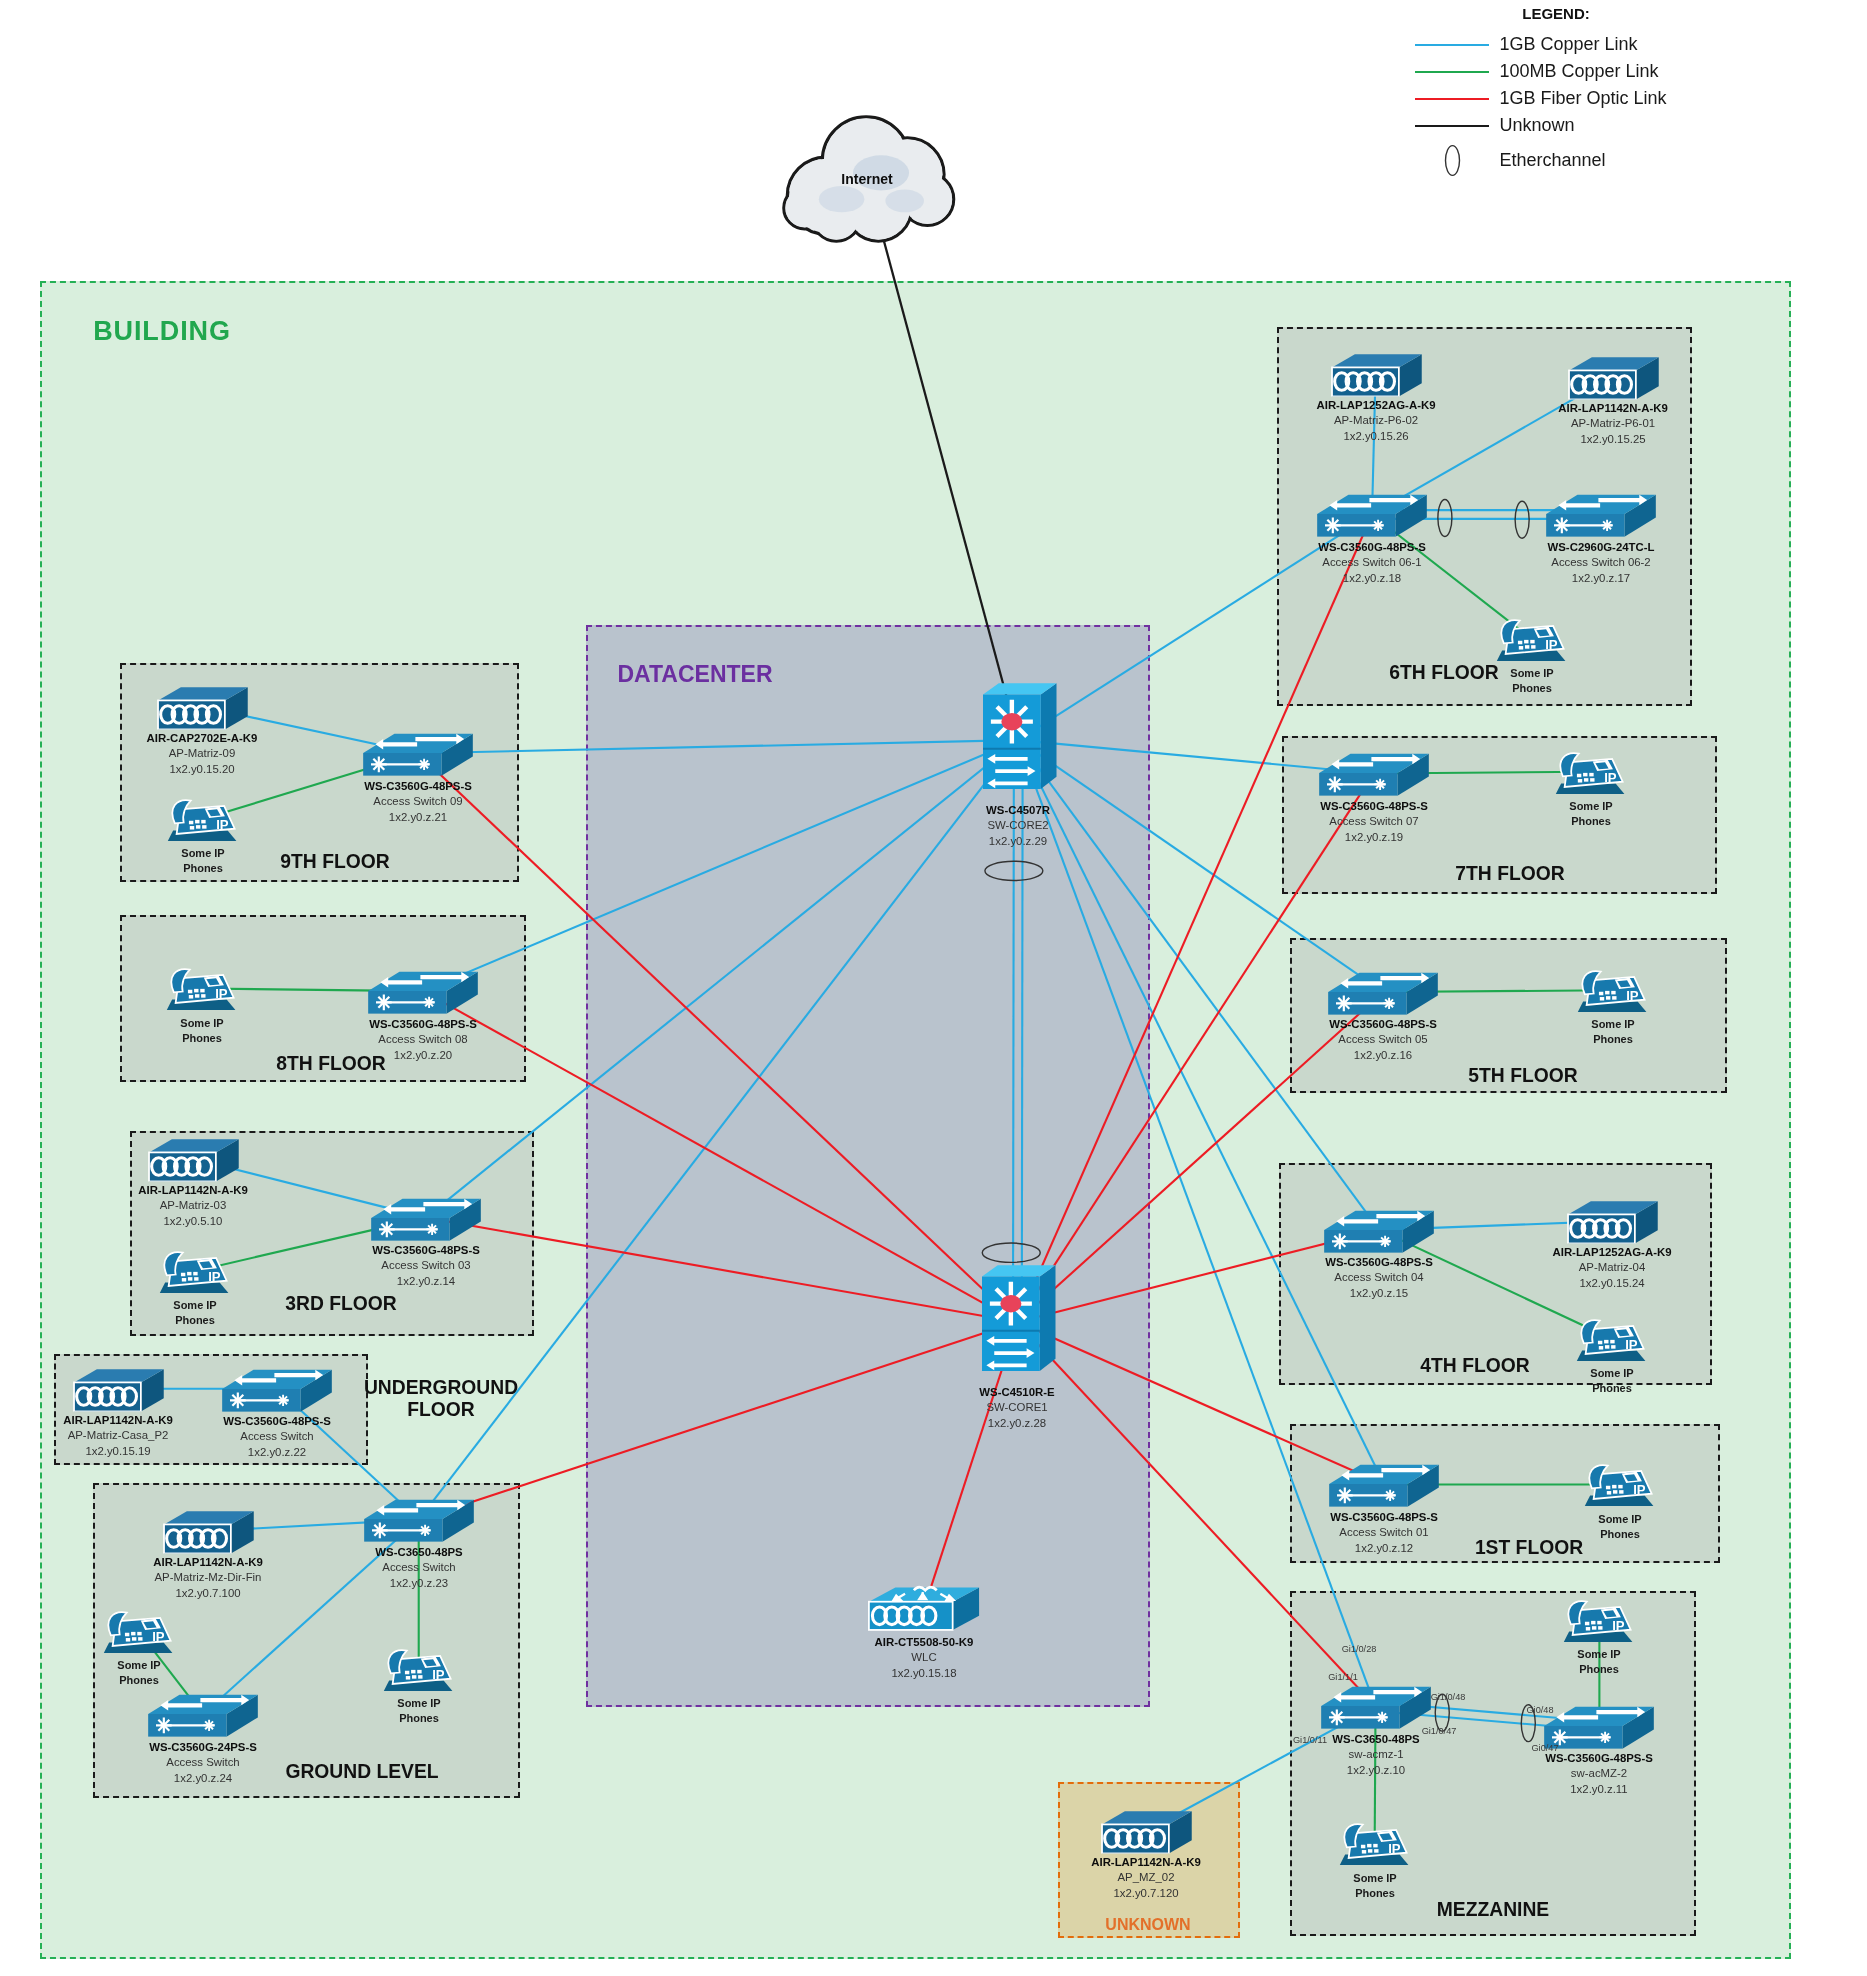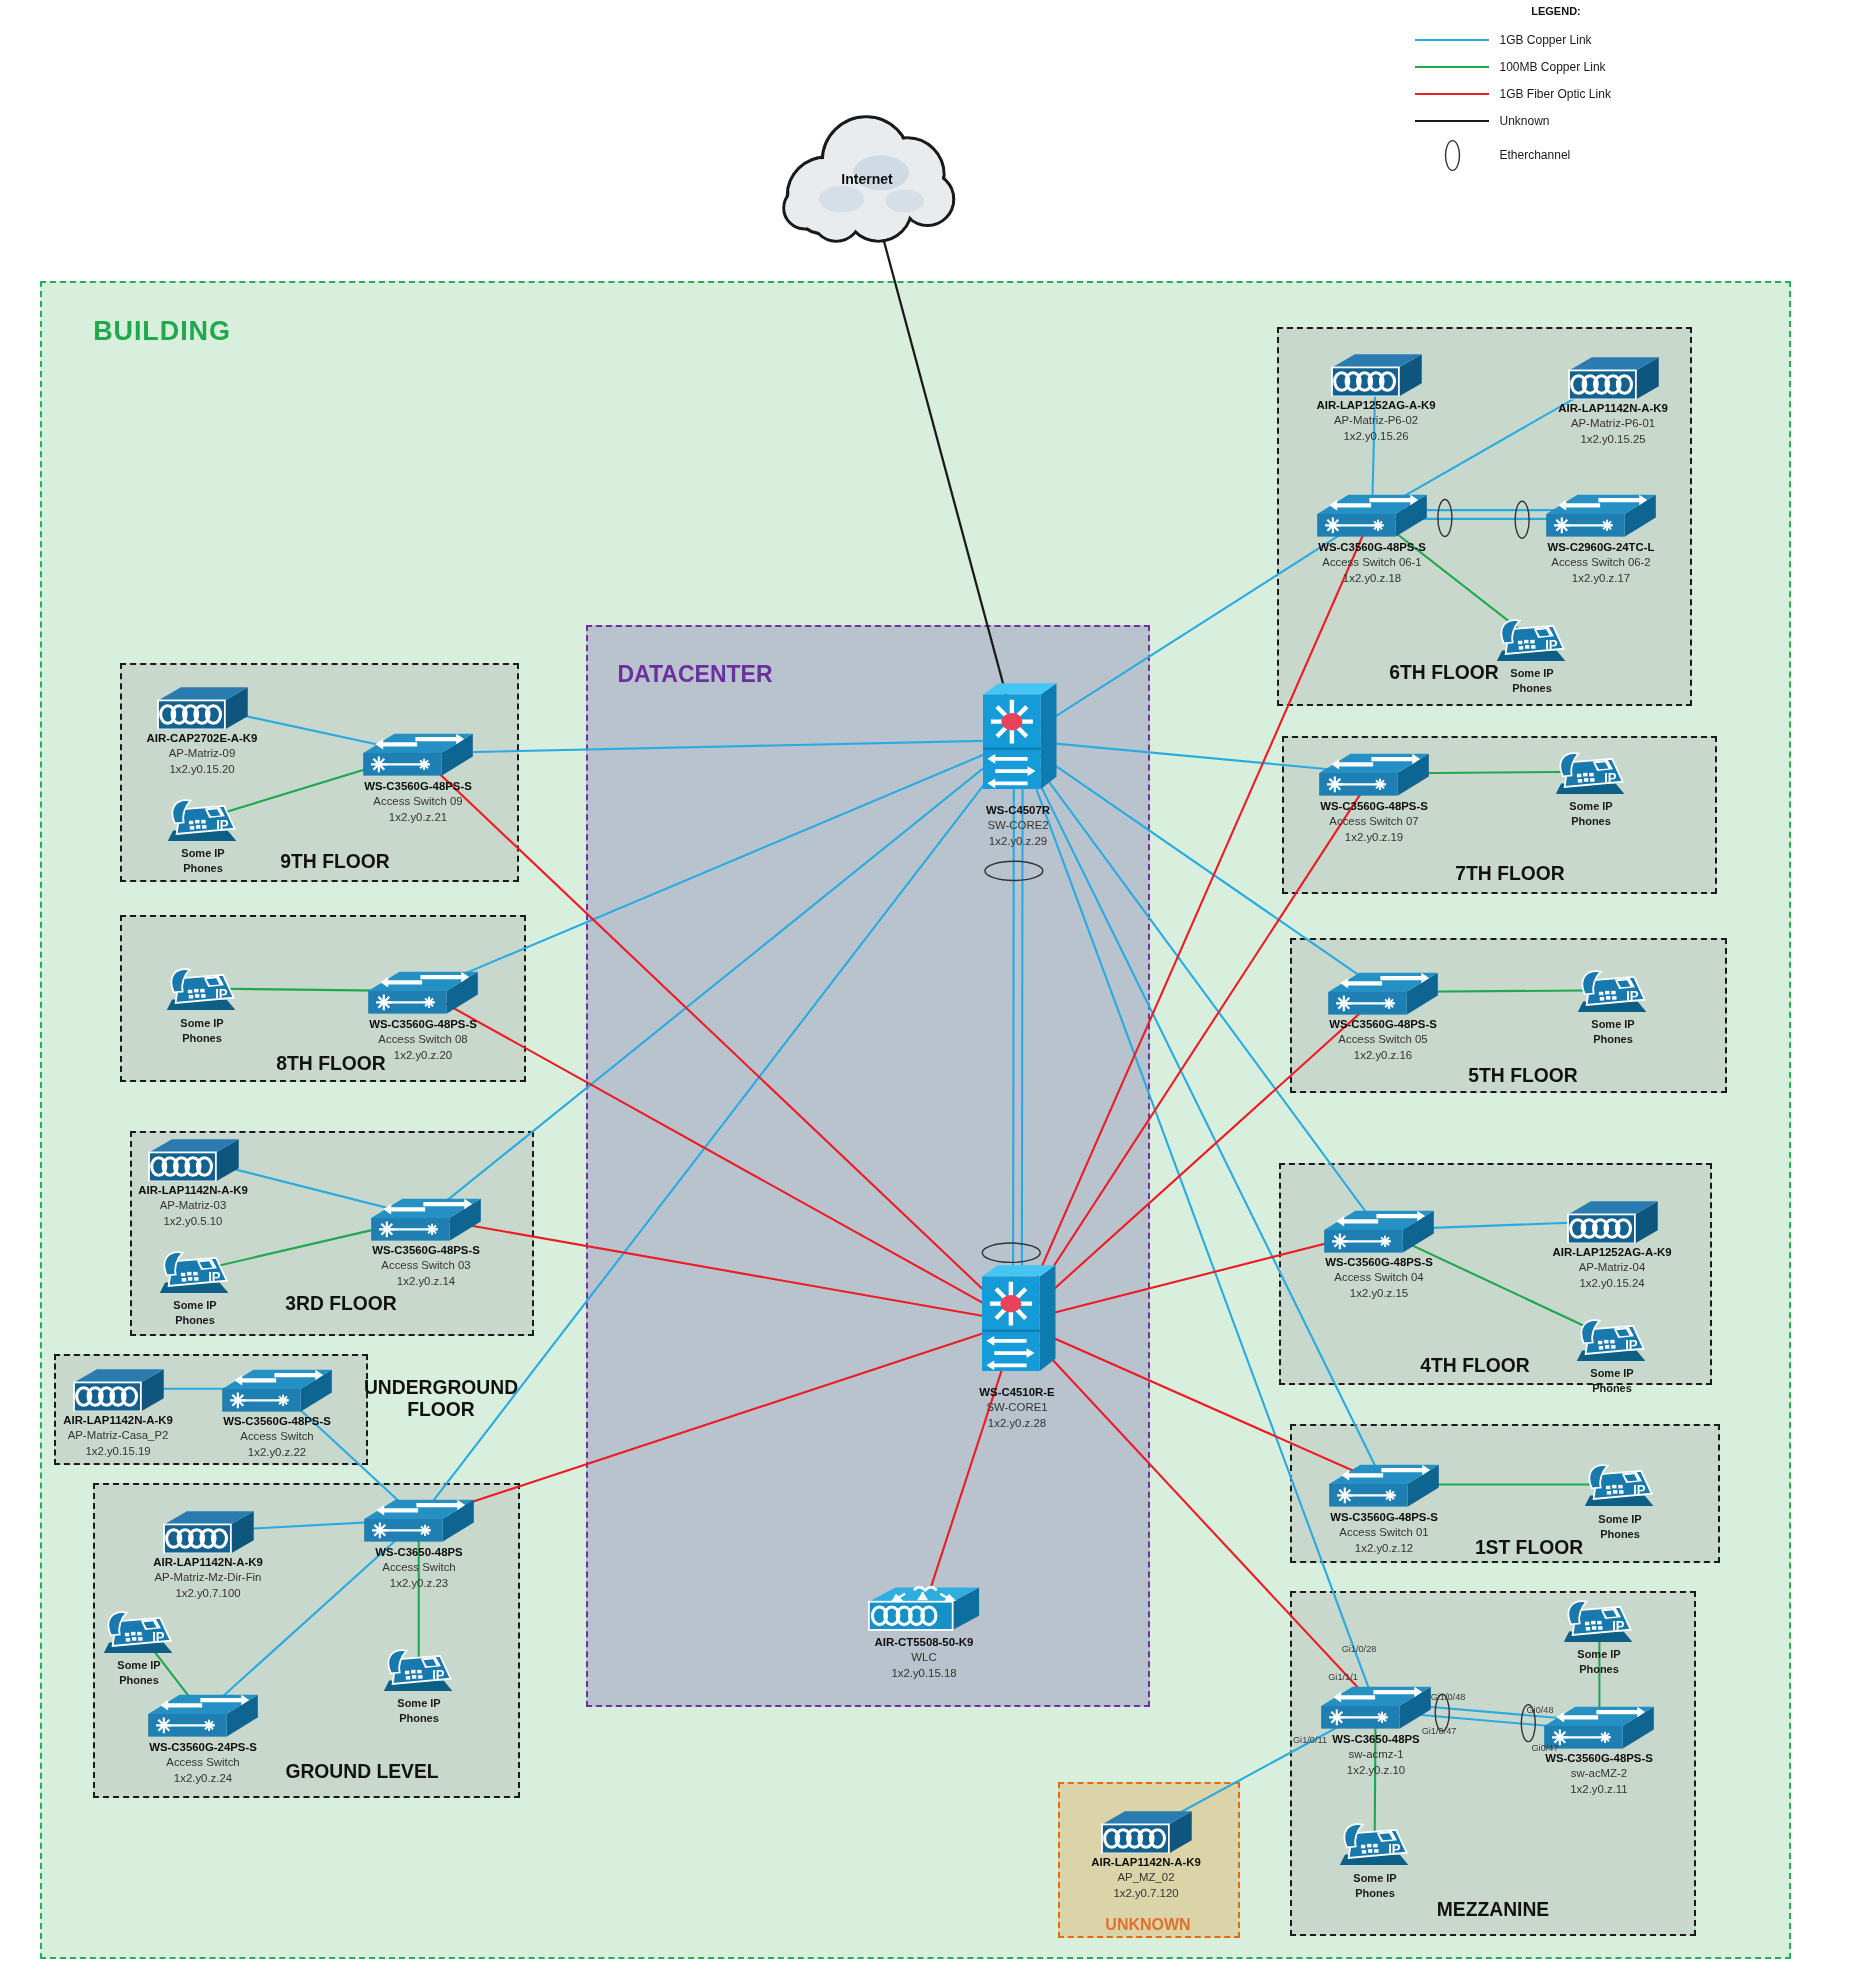--- a/index.html
+++ b/index.html
@@ -19,25 +19,25 @@
   .zone-label.unknown{color:#e3702a;font-size:16px;}
   .node-icon{position:absolute;transform:translate(-50%,-50%);line-height:0;}
   .node-label{position:absolute;transform:translate(-50%,0);text-align:center;
               font-size:11.4px;color:#333;line-height:1.35;white-space:nowrap;}
   .node-label .l0{font-weight:bold;color:#0d0d0d;}
   .node-label.phone div{font-weight:bold;color:#1a1a1a;font-size:11px;}
   .node-label.inside{transform:translate(-50%,-50%);font-weight:bold;font-size:14px;color:#111;}
   .port-label{position:absolute;transform:translate(-50%,-50%);font-size:9.2px;color:#3a3a3a;white-space:nowrap;}
   
   #legend{position:absolute;left:1415px;top:5.3px;width:316px;}
-  #legend .legend-title{font-weight:bold;font-size:11px;color:#111;text-align:center;width:176px;margin-left:53px;margin-bottom:8.8px;}
+  #legend .legend-title{font-weight:bold;font-size:15px;color:#111;text-align:center;width:176px;margin-left:53px;margin-bottom:8.8px;}
   .legend-row{display:flex;align-items:center;height:27px;}
   .legend-swatch{width:74px;display:flex;justify-content:center;align-items:center;}
   .legend-line{width:74px;height:0;border-top:2.2px solid #000;}
-  .legend-label{margin-left:10.5px;font-size:12px;color:#1a1a1a;}
+  .legend-label{margin-left:10.5px;font-size:18px;color:#1a1a1a;}
 </style>
 </head>
 <body>
 
 <div id="canvas">
   <div id="zones">
       <div class="zone building" style="left: 40px; top: 281px; width: 1751px; height: 1678px;"></div>
       <div class="zone-label building" style="left: 162px; top: 332px;">BUILDING</div>
       <div class="zone datacenter" style="left: 586px; top: 625px; width: 564px; height: 1082px;"></div>
       <div class="zone-label datacenter" style="left: 695px; top: 674px;">DATACENTER</div>

